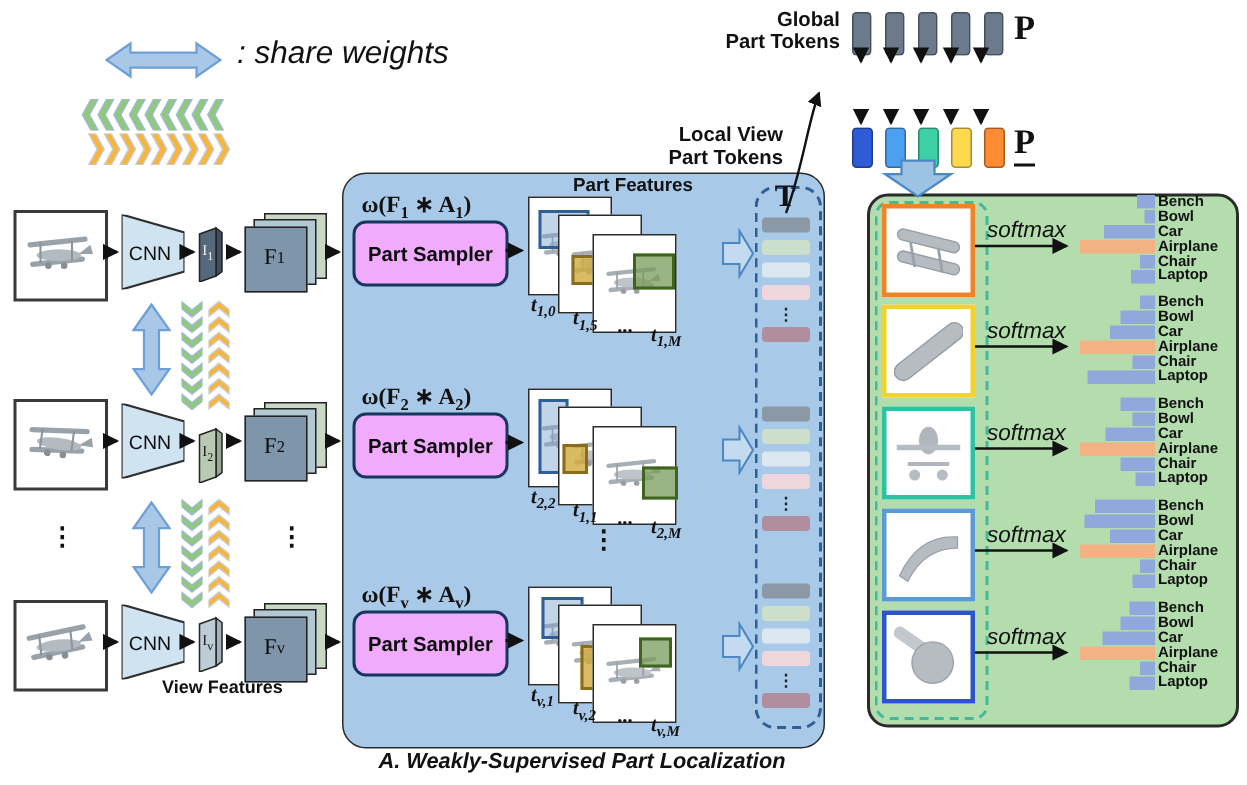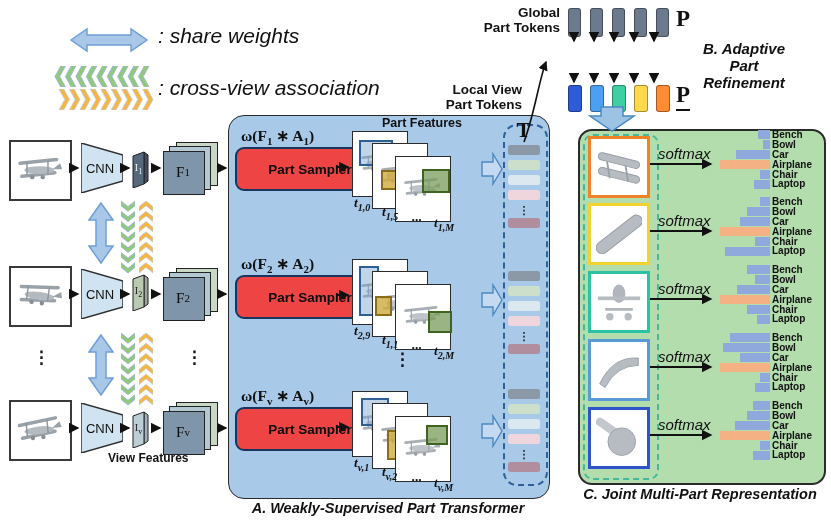--- a/index.html
+++ b/index.html
@@ -20,22 +20,22 @@
            display:flex;flex-direction:column;align-items:center;justify-content:center;
            font-size:12.5px;line-height:15px;color:#222;}
   .pmath{font-family:"Liberation Serif",serif;font-weight:bold;font-size:23px;color:#111;}
   .punder{border-bottom:2.5px solid #111;padding-bottom:1px;}
   .sec-title{font-size:15px;font-weight:bold;font-style:italic;text-align:center;line-height:17px;color:#111;}
   
   .panel-a{background:#a9c9e8;border:1.8px solid #2b2b2b;border-radius:16px;}
   .caption{font-size:14.5px;font-weight:bold;font-style:italic;text-align:center;color:#111;white-space:nowrap;}
   .formula{font-family:"Liberation Serif",serif;font-weight:bold;font-size:15.5px;color:#111;white-space:nowrap;}
   .formula sub{font-size:11px;}
-  .sampler{background:#ef4444;border:2px solid #17365d;border-radius:9px;width:100px;height:40px;
-           display:flex;align-items:center;justify-content:center;font-size:13.5px;font-weight:bold;color:#0b0b0b;padding-left:23px;}
+  .sampler{background:#f0abfc;border:2px solid #17365d;border-radius:9px;width:100px;height:40px;
+           display:flex;align-items:center;justify-content:center;font-size:13.5px;font-weight:bold;color:#0b0b0b;}
   .cluster{position:absolute;width:145px;height:112px;}
   .card{position:absolute;width:54px;height:64px;background:#fff;border:1.6px solid #2b2b2b;}
   .card .cp{position:absolute;left:2px;top:16px;width:50px;height:32px;opacity:.85;}
   .pbox{position:absolute;}
   .pbox.blue{border:2.5px solid #2e5f96;background:rgba(120,160,205,.45);}
   .pbox.yellow{border:2.5px solid #8a6d1a;background:rgba(208,170,60,.8);}
   .pbox.green{border:2.5px solid #3f641f;background:rgba(120,155,90,.75);}
   .tlab{position:absolute;font-family:"Liberation Serif",serif;font-weight:bold;font-style:italic;
         font-size:13.5px;color:#111;z-index:6;white-space:nowrap;}
   .tlab sub{font-size:10px;}
@@ -128,21 +128,20 @@
   <svg class="abs" style="left:70px;top:27px" width="78" height="26">
       <use href="#hdbl"></use>
     </svg>
   <div class="abs legend-text" style="left:158px;top:24px">: share weights</div>
   <svg class="abs chev" style="left:52px;top:66px" width="100" height="21">
       <path d="M8.744444444444445,0 L3,10.5 L8.744444444444445,21 L13.444444444444445,21 L7.7,10.5 L13.444444444444445,0 Z M19.18888888888889,0 L13.444444444444445,10.5 L19.18888888888889,21 L23.88888888888889,21 L18.144444444444446,10.5 L23.88888888888889,0 Z M29.633333333333333,0 L23.88888888888889,10.5 L29.633333333333333,21 L34.333333333333336,21 L28.58888888888889,10.5 L34.333333333333336,0 Z M40.07777777777778,0 L34.333333333333336,10.5 L40.07777777777778,21 L44.77777777777778,21 L39.03333333333334,10.5 L44.77777777777778,0 Z M50.522222222222226,0 L44.77777777777778,10.5 L50.522222222222226,21 L55.22222222222222,21 L49.47777777777778,10.5 L55.22222222222222,0 Z M60.96666666666667,0 L55.22222222222222,10.5 L60.96666666666667,21 L65.66666666666667,21 L59.922222222222224,10.5 L65.66666666666667,0 Z M71.41111111111111,0 L65.66666666666667,10.5 L71.41111111111111,21 L76.11111111111111,21 L70.36666666666667,10.5 L76.11111111111111,0 Z M81.85555555555555,0 L76.11111111111111,10.5 L81.85555555555555,21 L86.55555555555556,21 L80.81111111111112,10.5 L86.55555555555556,0 Z M92.3,0 L86.55555555555556,10.5 L92.3,21 L97,21 L91.25555555555556,10.5 L97,0 Z " fill="#90c978" stroke="#9fb8d8" stroke-width="1"></path>
     </svg>
   <svg class="abs chev" style="left:56px;top:89px" width="100" height="21">
       <path d="M8.744444444444445,0 L3,10.5 L8.744444444444445,21 L13.444444444444445,21 L7.7,10.5 L13.444444444444445,0 Z M19.18888888888889,0 L13.444444444444445,10.5 L19.18888888888889,21 L23.88888888888889,21 L18.144444444444446,10.5 L23.88888888888889,0 Z M29.633333333333333,0 L23.88888888888889,10.5 L29.633333333333333,21 L34.333333333333336,21 L28.58888888888889,10.5 L34.333333333333336,0 Z M40.07777777777778,0 L34.333333333333336,10.5 L40.07777777777778,21 L44.77777777777778,21 L39.03333333333334,10.5 L44.77777777777778,0 Z M50.522222222222226,0 L44.77777777777778,10.5 L50.522222222222226,21 L55.22222222222222,21 L49.47777777777778,10.5 L55.22222222222222,0 Z M60.96666666666667,0 L55.22222222222222,10.5 L60.96666666666667,21 L65.66666666666667,21 L59.922222222222224,10.5 L65.66666666666667,0 Z M71.41111111111111,0 L65.66666666666667,10.5 L71.41111111111111,21 L76.11111111111111,21 L70.36666666666667,10.5 L76.11111111111111,0 Z M81.85555555555555,0 L76.11111111111111,10.5 L81.85555555555555,21 L86.55555555555556,21 L80.81111111111112,10.5 L86.55555555555556,0 Z M92.3,0 L86.55555555555556,10.5 L92.3,21 L97,21 L91.25555555555556,10.5 L97,0 Z " fill="#f6b53c" stroke="#c8cdd4" stroke-width="1" transform="scale(-1,1) translate(-100,0)"></path>
     </svg>
-  <div class="abs legend-text" style="left:158px;top:76px">: cross-view association</div>
 
   <div class="abs blk-label" style="left:455px;top:5px;width:105px;text-align:right">
     <div>Global</div>
       <div>Part Tokens</div>
   </div>
   <div class="abs token-row" id="gray-tokens" style="left:568px;top:8px">
       <div class="token" style="background: rgb(107, 122, 141);"></div>
       <div class="token" style="background: rgb(107, 122, 141);"></div>
       <div class="token" style="background: rgb(107, 122, 141);"></div>
       <div class="token" style="background: rgb(107, 122, 141);"></div>
@@ -150,31 +149,27 @@
     </div>
   <div class="abs token-row" id="colored-tokens" style="left:568px;top:85px">
       <div class="token" style="background: rgb(46, 92, 214);"></div>
       <div class="token" style="background: rgb(77, 160, 240);"></div>
       <div class="token" style="background: rgb(63, 207, 164);"></div>
       <div class="token" style="background: rgb(255, 217, 77);"></div>
       <div class="token" style="background: rgb(255, 139, 51);"></div>
     </div>
   <div class="abs pmath" style="left:676px;top:6px">P</div>
   <div class="abs pmath punder" style="left:676px;top:82px">P</div>
-  <div class="abs sec-title" style="left:688px;top:40px;width:112px">
-    <div>B. Adaptive</div>
-      <div>Part Refinement</div>
-  </div>
   <div class="abs blk-label" style="left:438px;top:82px;width:84px;text-align:right">
     <div>Local View</div>
       <div>Part Tokens</div>
   </div>
 
   <div class="abs panel-a" style="left:228px;top:115px;width:320px;height:382px"></div>
-  <div class="abs caption" style="left:228px;top:500px;width:320px">A. Weakly-Supervised Part Transformer</div>
+  <div class="abs caption" style="left:228px;top:500px;width:320px">A. Weakly-Supervised Part Localization</div>
   <div class="abs pf-label" style="left:382px;top:116px">Part Features</div>
 
   <div class="abs t-col" style="left:503px;top:124px;width:41px;height:358px"></div>
   <div class="abs t-big" style="left:503px;top:118px;width:41px">T</div>
   <div class="token-group" style="top:145px">
       <div class="tg-bar" style="background: rgb(138, 153, 165);"></div>
       <div class="tg-bar" style="background: rgb(204, 223, 202);"></div>
       <div class="tg-bar" style="background: rgb(220, 232, 239);"></div>
       <div class="tg-bar" style="background: rgb(238, 214, 220);"></div>
       <div class="tg-dots">⋮</div>
@@ -246,21 +241,21 @@
           <use href="#plane"></use>
         </svg>
         <div class="pbox yellow" style="left:2px;top:24px;width:13px;height:16px"></div>
       </div>
     <div class="card" style="left:43px;top:25px;z-index:3">
         <svg class="cp">
           <use href="#plane"></use>
         </svg>
         <div class="pbox green" style="left:32px;top:26px;width:20px;height:18px"></div>
       </div>
-    <span class="tlab" style="left:2px;top:64px"><span>t</span><sub>2,9</sub></span>
+    <span class="tlab" style="left:2px;top:64px"><span>t</span><sub>2,2</sub></span>
     <span class="tlab" style="left:30px;top:73px"><span>t</span><sub>1,1</sub></span>
     <span class="tlab" style="left:60px;top:78px">...</span>
     <span class="tlab" style="left:82px;top:84px"><span>t</span><sub>2,M</sub></span>
   </div>
   <div class="cluster" style="left:352px;top:391px">
     <div class="card" style="left:0;top:0;z-index:1">
         <svg class="cp">
           <use href="#plane"></use>
         </svg>
         <div class="pbox blue" style="left:8px;top:6px;width:24px;height:24px"></div>
@@ -327,21 +322,21 @@
       <svg width="56" height="40" style="transform:rotate(8deg)">
         <use href="#plane"></use>
       </svg>
     </div>
   <div class="cnn-wrap" style="left:81px;top:269px">
     <svg width="42" height="50">
         <polygon points="0,0 42,12 42,38 0,50" fill="#cfe3f0" stroke="#2f2f2f" stroke-width="1.5"></polygon>
       </svg>
     <span class="cnn-label">CNN</span>
   </div>
-  <div class="islab" style="left:131px;top:273px">
+  <div class="islab" style="left:131px;top:284px">
     <svg width="19" height="38">
         <polygon points="13,2 17,5 17,31 13,34" fill="#9aa896" stroke="#222"></polygon>
         <polygon points="2,6 13,2 13,34 2,38" fill="#b9c9b2" stroke="#222"></polygon>
       </svg>
     <span class="ilabel" style="left:-2px;top:12px;color:#1a1a1a"><span>I</span><sub>2</sub></span>
   </div>
   <div class="fblock" style="left:163px;top:268px">
     <div class="flayer" style="left:13px;top:0;background:#c8d8c4"></div>
     <div class="flayer" style="left:6px;top:4px;background:#b2c8d2"></div>
     <div class="flayer" style="left:0;top:9px;background:#7e95aa"></div>
@@ -396,21 +391,20 @@
       <path d="M0,3 L7,8.657142857142858 L14,3 L14,7.628571428571429 L7,13.285714285714286 L0,7.628571428571429 Z M0,13.285714285714286 L7,18.942857142857143 L14,13.285714285714286 L14,17.914285714285715 L7,23.571428571428573 L0,17.914285714285715 Z M0,23.571428571428573 L7,29.22857142857143 L14,23.571428571428573 L14,28.200000000000003 L7,33.85714285714286 L0,28.200000000000003 Z M0,33.85714285714286 L7,39.51428571428572 L14,33.85714285714286 L14,38.48571428571429 L7,44.142857142857146 L0,38.48571428571429 Z M0,44.142857142857146 L7,49.800000000000004 L14,44.142857142857146 L14,48.77142857142857 L7,54.42857142857143 L0,48.77142857142857 Z M0,54.42857142857143 L7,60.08571428571429 L14,54.42857142857143 L14,59.05714285714286 L7,64.71428571428572 L0,59.05714285714286 Z M0,64.71428571428572 L7,70.37142857142858 L14,64.71428571428572 L14,69.34285714285716 L7,75.00000000000001 L0,69.34285714285716 Z " fill="#90c978" stroke="#9fb8d8" stroke-width="1"></path>
     </svg>
   <svg class="abs chev" style="left:139px;top:330px" width="14" height="78">
       <path d="M0,3 L7,8.657142857142858 L14,3 L14,7.628571428571429 L7,13.285714285714286 L0,7.628571428571429 Z M0,13.285714285714286 L7,18.942857142857143 L14,13.285714285714286 L14,17.914285714285715 L7,23.571428571428573 L0,17.914285714285715 Z M0,23.571428571428573 L7,29.22857142857143 L14,23.571428571428573 L14,28.200000000000003 L7,33.85714285714286 L0,28.200000000000003 Z M0,33.85714285714286 L7,39.51428571428572 L14,33.85714285714286 L14,38.48571428571429 L7,44.142857142857146 L0,38.48571428571429 Z M0,44.142857142857146 L7,49.800000000000004 L14,44.142857142857146 L14,48.77142857142857 L7,54.42857142857143 L0,48.77142857142857 Z M0,54.42857142857143 L7,60.08571428571429 L14,54.42857142857143 L14,59.05714285714286 L7,64.71428571428572 L0,59.05714285714286 Z M0,64.71428571428572 L7,70.37142857142858 L14,64.71428571428572 L14,69.34285714285716 L7,75.00000000000001 L0,69.34285714285716 Z " fill="#f6b53c" stroke="#c8cdd4" stroke-width="1" transform="scale(1,-1) translate(0,-78)"></path>
     </svg>
   <div class="abs vdots" style="left:33px;top:354px"><span>⋮</span></div>
   <div class="abs vdots" style="left:186px;top:354px"><span>⋮</span></div>
 
   <div class="abs panel-c" style="left:578px;top:129px;width:244px;height:352px"></div>
   <div class="abs c-inner" style="left:583px;top:134px;width:72px;height:342px"></div>
-  <div class="abs caption" style="left:578px;top:486px;width:244px">C. Joint Multi-Part Representation</div>
 
   <div class="part-image" style="top: 136px; border-color: rgb(240, 130, 40);">
       <svg width="46" height="46">
         <use href="#part1"></use>
       </svg>
     </div>
   <div class="part-image" style="top: 203px; border-color: rgb(242, 210, 46);">
       <svg width="46" height="46">
         <use href="#part2"></use>
       </svg>

